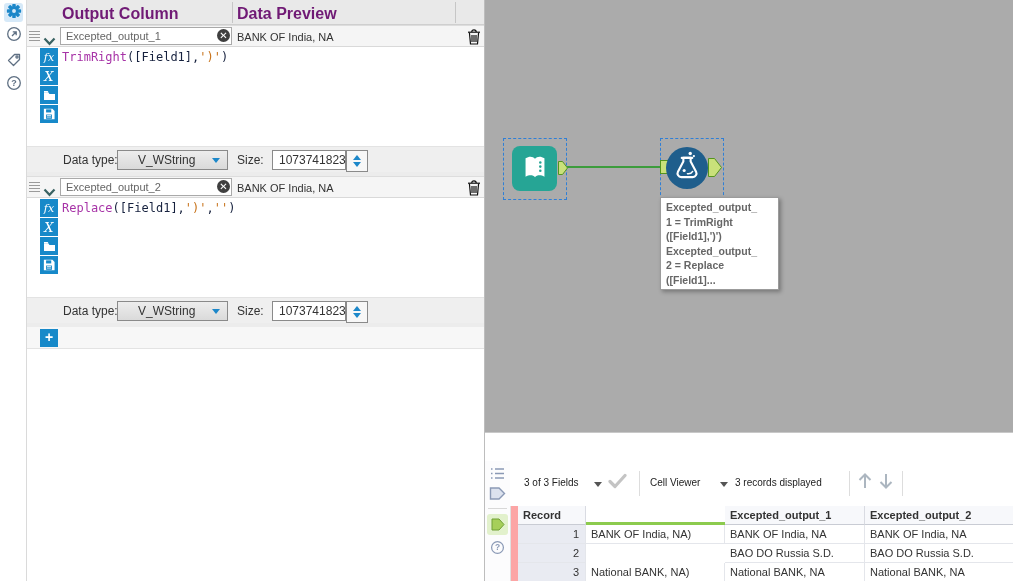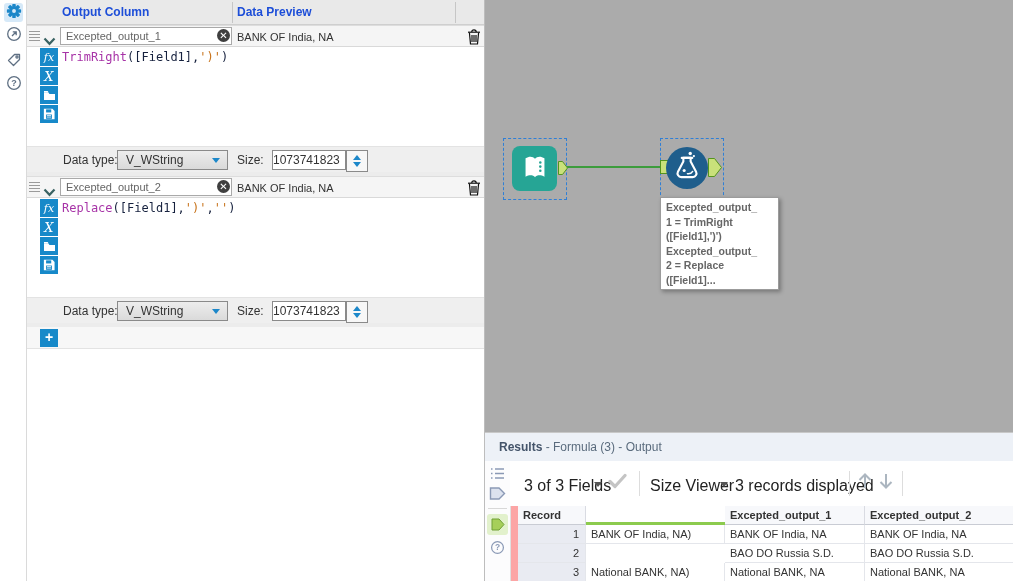--- a/index.html
+++ b/index.html
@@ -8,43 +8,43 @@
   .abs{position:absolute;box-sizing:border-box}
 
   
   .lsb{left:0;top:0;width:27px;height:581px;background:#fff;border-right:1px solid #DADADA}
   .lsb .ibtn{position:absolute;left:4px;width:19px;height:19px;display:flex;align-items:center;justify-content:center;border-radius:3px}
   .ibtn.sel{background:#D6E9F8}
 
   
   .cfg{left:27px;top:0;width:458px;height:581px;background:#fff;border-right:1px solid #BDBDBD}
   .cfg-header{left:0;top:0;width:457px;height:25px;background:#E9E9E9;border-bottom:1px solid #CFCFCF}
-  .cfg-header .hlbl{position:absolute;top:5px;font-size:12px;font-weight:bold;color:#1d4ed8}
+  .cfg-header .hlbl{position:absolute;top:5px;font-size:16px;font-weight:bold;color:#701a75}
   .vdiv{position:absolute;top:2px;width:1px;height:21px;background:#C6C6C6}
 
   .name-row{left:0;width:457px;height:22px;background:#F5F5F5;border-top:1px solid #DDD;border-bottom:1px solid #D9D9D9}
   .drag{position:absolute;left:2px;top:5px;width:11px;height:12px}
   .drag i{display:block;height:1px;background:#9A9A9A;margin-bottom:2px}
   .chev{position:absolute;left:16px;top:6px}
   .name-input{position:absolute;left:33px;top:1px;width:172px;height:18px;background:#fff;border:1px solid #A9A9A9;font-size:11px;color:#666;line-height:17px;padding-left:5px;box-sizing:border-box}
   .clearx{position:absolute;left:190px;top:3px;width:13px;height:13px;border-radius:50%;background:#3F3F3F;color:#fff;font-size:10px;line-height:13px;text-align:center}
   .preview{position:absolute;left:210px;top:5px;font-size:11px;color:#333}
   .trash{position:absolute;left:440px;top:3px}
 
   .tile{position:absolute;left:13px;width:18px;height:18px;background:#1789C9;color:#fff;display:flex;align-items:center;justify-content:center}
   .tile.fx{font-family:"DejaVu Serif",serif;font-style:italic;font-size:11px}
   .tile.vx{font-family:"DejaVu Serif",serif;font-style:italic;font-size:13px}
   .formula{position:absolute;left:35px;font-family:"DejaVu Sans Mono",monospace;font-size:12px;white-space:pre}
   .seg-fn{color:#A733A7}.seg-pl{color:#16213E}.seg-st{color:#C8731B}
 
   .dt-row{left:0;width:457px;height:26px;background:#EFEFEF;border-top:1px solid #E3E3E3}
   .dt-lbl{position:absolute;top:6px;font-size:12px;color:#333}
-  .dd{position:absolute;left:90px;top:3px;width:111px;height:20px;background:linear-gradient(#EDEDED,#DADADA);border:1px solid #8A8A8A;font-size:12px;color:#333;line-height:18px;padding-left:8px;box-sizing:border-box}
+  .dd{position:absolute;left:90px;top:3px;width:111px;height:20px;background:linear-gradient(#EDEDED,#DADADA);border:1px solid #8A8A8A;font-size:12px;color:#333;line-height:18px;padding-left:20px;box-sizing:border-box}
   .dd .car{position:absolute;right:7px;top:7px;width:0;height:0;border-left:4px solid transparent;border-right:4px solid transparent;border-top:5px solid #1C87C9}
-  .szin{position:absolute;left:245px;top:3px;width:74px;height:20px;background:#fff;border:1px solid #8A8A8A;font-size:12px;color:#333;line-height:18px;padding-left:0;box-sizing:border-box}
+  .szin{position:absolute;left:245px;top:3px;width:74px;height:20px;background:#fff;border:1px solid #8A8A8A;font-size:12px;color:#333;line-height:18px;padding-left:6px;box-sizing:border-box}
   .spin{position:absolute;left:319px;top:3px;width:20px;height:20px;background:#F7F7F7;border:1px solid #8A8A8A;display:flex;flex-direction:column;align-items:center;justify-content:center;gap:2px}
   .spin .u{width:0;height:0;border-left:4px solid transparent;border-right:4px solid transparent;border-bottom:5px solid #1C87C9}
   .spin .d{width:0;height:0;border-left:4px solid transparent;border-right:4px solid transparent;border-top:5px solid #1C87C9}
   .gapstrip{left:0;width:457px;height:4px;background:#ECECEC}
   .add-row{left:0;top:327px;width:457px;height:22px;background:#F7F7F7;border-bottom:1px solid #E3E3E3}
   .add-btn{position:absolute;left:13px;top:2px;width:18px;height:18px;background:#1789C9;color:#fff;font-size:14px;font-weight:bold;line-height:17px;text-align:center}
 
   
   .canvas{left:485px;top:0;width:528px;height:560px;background:#ABABAB}
   .selbox{position:absolute;border:1px dashed #2F7FD6}
@@ -52,21 +52,21 @@
   .tool-input-icon{position:absolute;left:27px;top:146px;width:45px;height:45px;background:#26A595;border-radius:8px;display:flex;align-items:center;justify-content:center}
   .tool-formula-icon{position:absolute;left:181px;top:147px;width:42px;height:42px;background:#1F5E8C;border-radius:50%;display:flex;align-items:center;justify-content:center}
   .tooltip{position:absolute;left:175px;top:197px;width:107px;background:#fff;border:1px solid #9B9B9B;box-shadow:2px 2px 4px rgba(0,0,0,.3);padding:2px 5px;font-size:10.5px;font-weight:bold;color:#666;line-height:14.5px;white-space:pre-line}
 
   
   .results{left:485px;top:432px;width:528px;height:149px;background:#fff;border-top:1px solid #C8C8C8}
   .res-head{position:absolute;left:0;top:0;width:528px;height:28px;background:#EDF1F7;border-bottom:1px solid #D9DFE8}
   .res-head span{font-size:12px}
   .res-strip{position:absolute;left:0;top:28px;width:25px;height:121px;background:#FCFCFD;border-right:1px solid #E0E0E0}
   .res-toolbar{position:absolute;left:25px;top:28px;width:503px;height:45px;background:#fff}
-  .tb-txt{position:absolute;top:16px;font-size:16px;color:#222}
+  .tb-txt{position:absolute;top:16px;font-size:10px;color:#222}
   .tb-car{position:absolute;width:0;height:0;border-left:4px solid transparent;border-right:4px solid transparent;border-top:5px solid #555}
   .tb-div{position:absolute;top:10px;width:1px;height:25px;background:#DDD}
 
   .tbl{position:absolute;left:26px;top:73px;width:502px;height:76px;border-left:7px solid #fca5a5}
   .hc{position:absolute;top:0;height:19px;background:#F7F8FB;border-right:1px solid #D9DBE2;border-bottom:1px solid #C9CCD4;font-size:11px;font-weight:bold;color:#333;line-height:18px;padding-left:5px;box-sizing:border-box}
   .dc{position:absolute;height:19px;background:#fff;border-right:1px solid #E4E6EB;border-bottom:1px solid #E4E6EB;font-size:11px;color:#333;line-height:18px;padding-left:5px;box-sizing:border-box}
   .rc{background:#E9EBF2;text-align:right;padding-right:6px;padding-left:0}
   .c0{left:0;width:68px}.c1{left:68px;width:139px}.c2{left:207px;width:140px}.c3{left:347px;width:155px}
   .r1{top:19px}.r2{top:38px}.r3{top:57px}
   .green-underline{position:absolute;left:68px;top:16px;width:139px;height:3px;background:#8CCB4E}
@@ -285,25 +285,20 @@
 
   <div class="tooltip">Excepted_output_
 1 = TrimRight
 ([Field1],')')
 Excepted_output_
 2 = Replace
 ([Field1]...</div>
 </div>
 
 <div class="abs results">
-  <div class="res-head">
-    <span style="position:absolute;left:14px;top:7px">
-      <span style="font-weight:bold;color:#44546A">Results</span><span style="color:#5A6B7D"> - Formula (3) - Output</span>
-    </span>
-  </div>
 
   <div class="res-strip">
     <span class="abs" style="left:5px;top:5px">
       <svg width="15" height="13" viewBox="0 0 15 13" stroke="#8A99B5" stroke-width="1.4">
         <path d="M1 2 h1.5 M5 2 h9 M1 6.5 h1.5 M5 6.5 h9 M1 11 h1.5 M5 11 h9"></path>
       </svg>
     </span>
     <span class="abs" style="left:4px;top:25px">
       <svg width="17" height="15" viewBox="0 0 17 15">
           <path d="M1.5 2 H10 L15.5 7.5 L10 13 H1.5 Z" fill="#DCE2EE" stroke="#8A99B5" stroke-width="1.4"></path>
@@ -325,21 +320,21 @@
 
   <div class="res-toolbar">
     <span class="tb-txt" style="left:14px">3 of 3 Fields</span>
     <span class="tb-car" style="left:84px;top:21px"></span>
     <span class="abs" style="left:98px;top:12px">
       <svg width="19" height="16" viewBox="0 0 19 16">
           <path d="M2 8.5 L7 13.5 L17 2.5" fill="none" stroke="#C4C4C4" stroke-width="3.2" stroke-linecap="round" stroke-linejoin="round"></path>
         </svg>
     </span>
     <span class="tb-div" style="left:129px"></span>
-    <span class="tb-txt" style="left:140px">Size Viewer</span>
+    <span class="tb-txt" style="left:140px">Cell Viewer</span>
     <span class="tb-car" style="left:210px;top:21px"></span>
     <span class="tb-txt" style="left:225px">3 records displayed</span>
     <span class="tb-div" style="left:339px"></span>
     <span class="abs" style="left:347px;top:11px">
       <svg width="16" height="18" viewBox="0 0 16 18" fill="none" stroke="#ACB6C0" stroke-width="2">
           <path d="M8 16 V3 M2.5 8 L8 2.5 L13.5 8"></path>
         </svg>
     </span>
     <span class="abs" style="left:368px;top:11px">
       <svg width="16" height="18" viewBox="0 0 16 18" fill="none" stroke="#ACB6C0" stroke-width="2">

